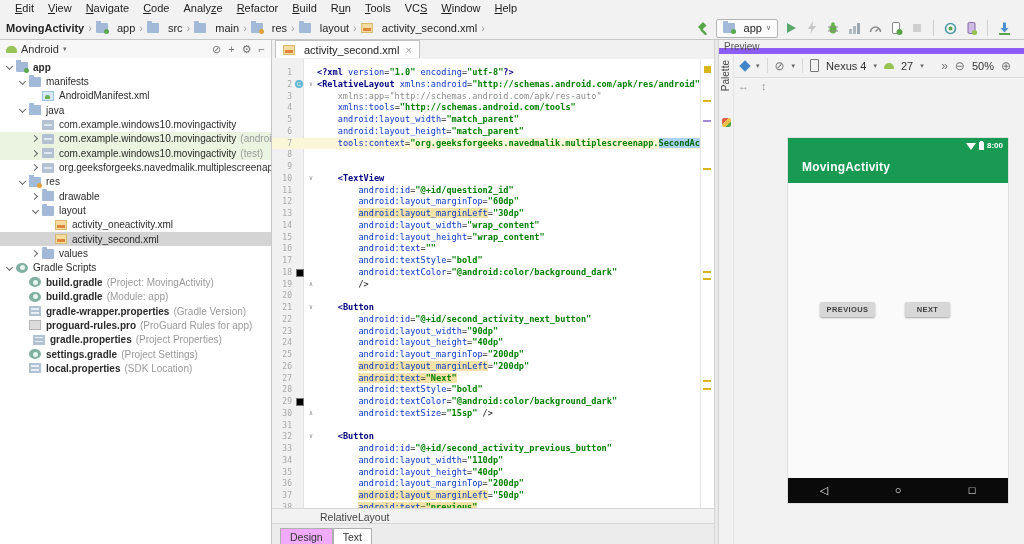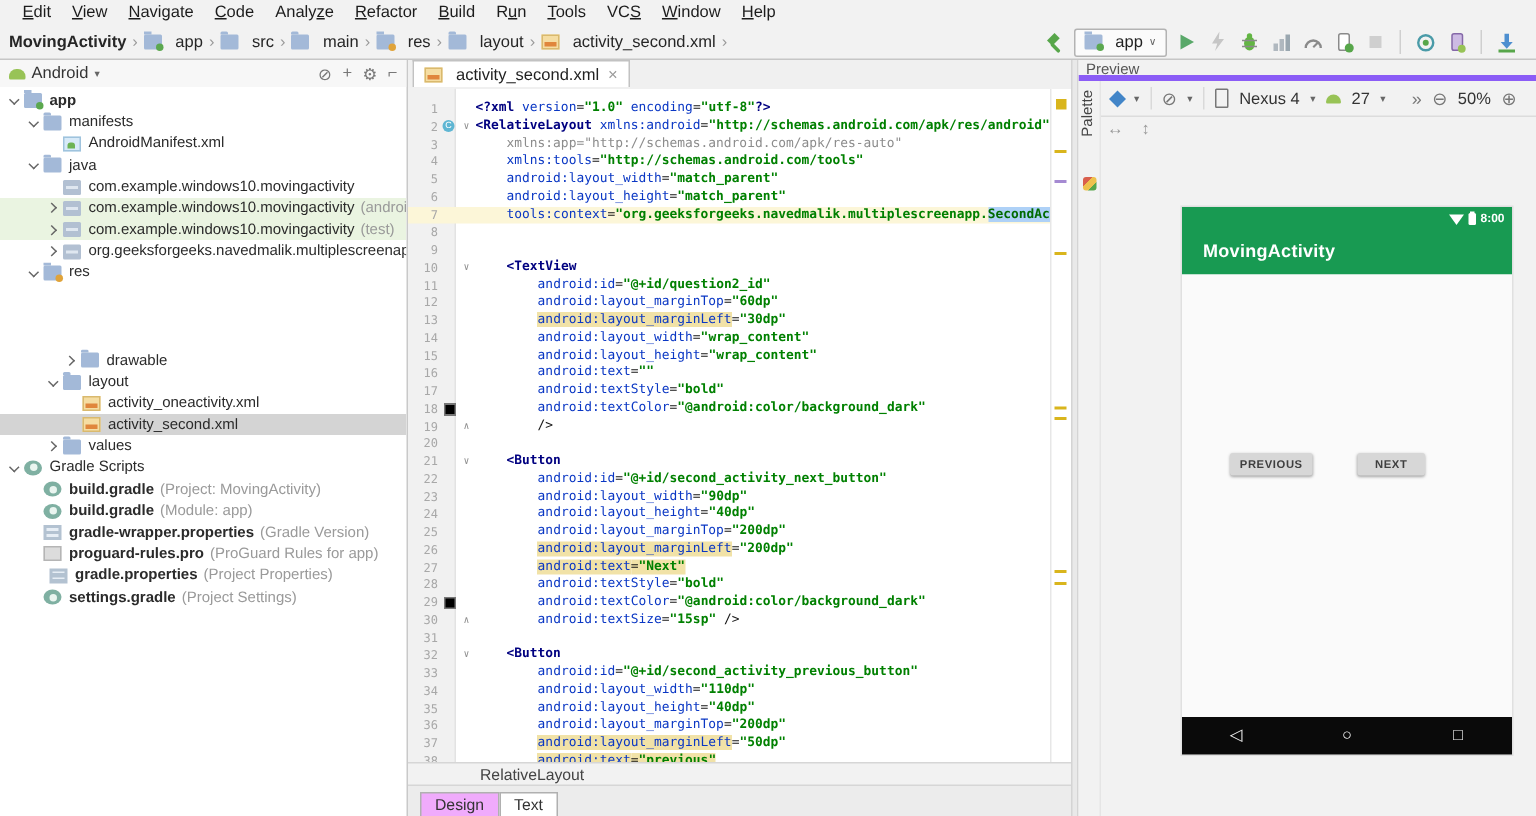--- a/index.html
+++ b/index.html
@@ -97,21 +97,21 @@
           border-bottom:1px solid #d6d6d6;font-size:10.5px;color:#444;line-height:16px;padding-left:48px;box-sizing:border-box}
   .btabs{position:absolute;left:0;right:0;top:484px;height:20px;background:#ececec;display:flex;align-items:flex-end;padding-left:8px;box-sizing:border-box}
   .btab{height:16px;padding:0 9px;font-size:10.5px;color:#333;display:inline-flex;align-items:center;background:#f0abfc;
         border:1px solid #b0b0b0;border-bottom:none;box-sizing:border-box}
   .btab.active{background:#fff}
 
   .splitter{position:absolute;left:714px;top:40px;width:3px;bottom:0;background:#e9e9e9;border-left:1px solid #d4d4d4;border-right:1px solid #d4d4d4;box-sizing:content-box}
 
   
   .preview{position:absolute;left:719px;right:0;top:40px;bottom:0;background:#f2f2f2;overflow:hidden}
-  .pv-header{height:14px;font-size:10px;color:#555;padding:1px 0 0 5px;border-bottom:4px solid #8b5cf6;box-sizing:border-box}
+  .pv-header{height:14px;font-size:10px;color:#555;padding:1px 0 0 5px;border-bottom:6px solid #8b5cf6;box-sizing:border-box}
   .pv-toolbar{position:absolute;left:15px;right:0;top:14px;height:24px;display:flex;align-items:center;gap:7px;
               padding:0 7px;border-bottom:1px solid #dcdcdc;box-sizing:border-box;font-size:11px;color:#333}
   .pv-sep{width:1px;height:15px;background:#d9d9d9}
   .pv-spacer{flex:1}
   .gray-ic{color:#777;font-size:12px}
   .layers{width:8px;height:8px;background:#4285c8;transform:rotate(45deg);display:inline-block}
   .devph{width:7px;height:11px;border:1px solid #777;border-radius:1px;display:inline-block}
   .droid-sm{width:10px;height:6px;background:#98c356;border-radius:5px 5px 1px 1px;display:inline-block}
   .palette-strip{position:absolute;left:0;top:14px;width:15px;bottom:0;border-right:1px solid #e5e5e5;box-sizing:border-box}
   .palette-label{writing-mode:vertical-rl;transform:rotate(180deg);font-size:10px;color:#444;margin:6px 0 0 1px}
@@ -324,21 +324,21 @@
         <div class="trow" style="padding-left: 30px;">
           <span class="chv r"></span>
           <span class="ticon ticon-package"></span>
           <span>org.geeksforgeeks.navedmalik.multiplescreenapp</span>
         </div>
         <div class="trow" style="padding-left: 17px;">
           <span class="chv v"></span>
           <span class="ticon ticon-folder-res"></span>
           <span>res</span>
         </div>
-        <div class="trow" style="padding-left: 42px; margin-top: 44px;">
+        <div class="trow" style="padding-left: 30px;">
           <span class="chv r"></span>
           <span class="ticon ticon-folder"></span>
           <span>drawable</span>
         </div>
         <div class="trow" style="padding-left: 30px;">
           <span class="chv v"></span>
           <span class="ticon ticon-folder"></span>
           <span>layout</span>
         </div>
         <div class="trow" style="padding-left: 43px; text-align: center;">
@@ -389,20 +389,26 @@
           <span class="chv"></span>
           <span class="ticon ticon-props"></span>
           <span class="bold">gradle.properties</span>
           <span class="ann">(Project Properties)</span>
         </div>
         <div class="trow" style="padding-left: 17px;">
           <span class="chv"></span>
           <span class="ticon ticon-gradle"></span>
           <span class="bold">settings.gradle</span>
           <span class="ann">(Project Settings)</span>
+        </div>
+        <div class="trow" style="padding-left: 17px;">
+          <span class="chv"></span>
+          <span class="ticon ticon-props"></span>
+          <span class="bold">local.properties</span>
+          <span class="ann">(SDK Location)</span>
         </div>
       </div>
   </div>
 
   <div class="editor">
     <div class="tabbar">
       <span class="tab">
         <span class="ticon ticon-file-xml"></span>
         <span>activity_second.xml</span>
         <span class="tclose">×</span>

